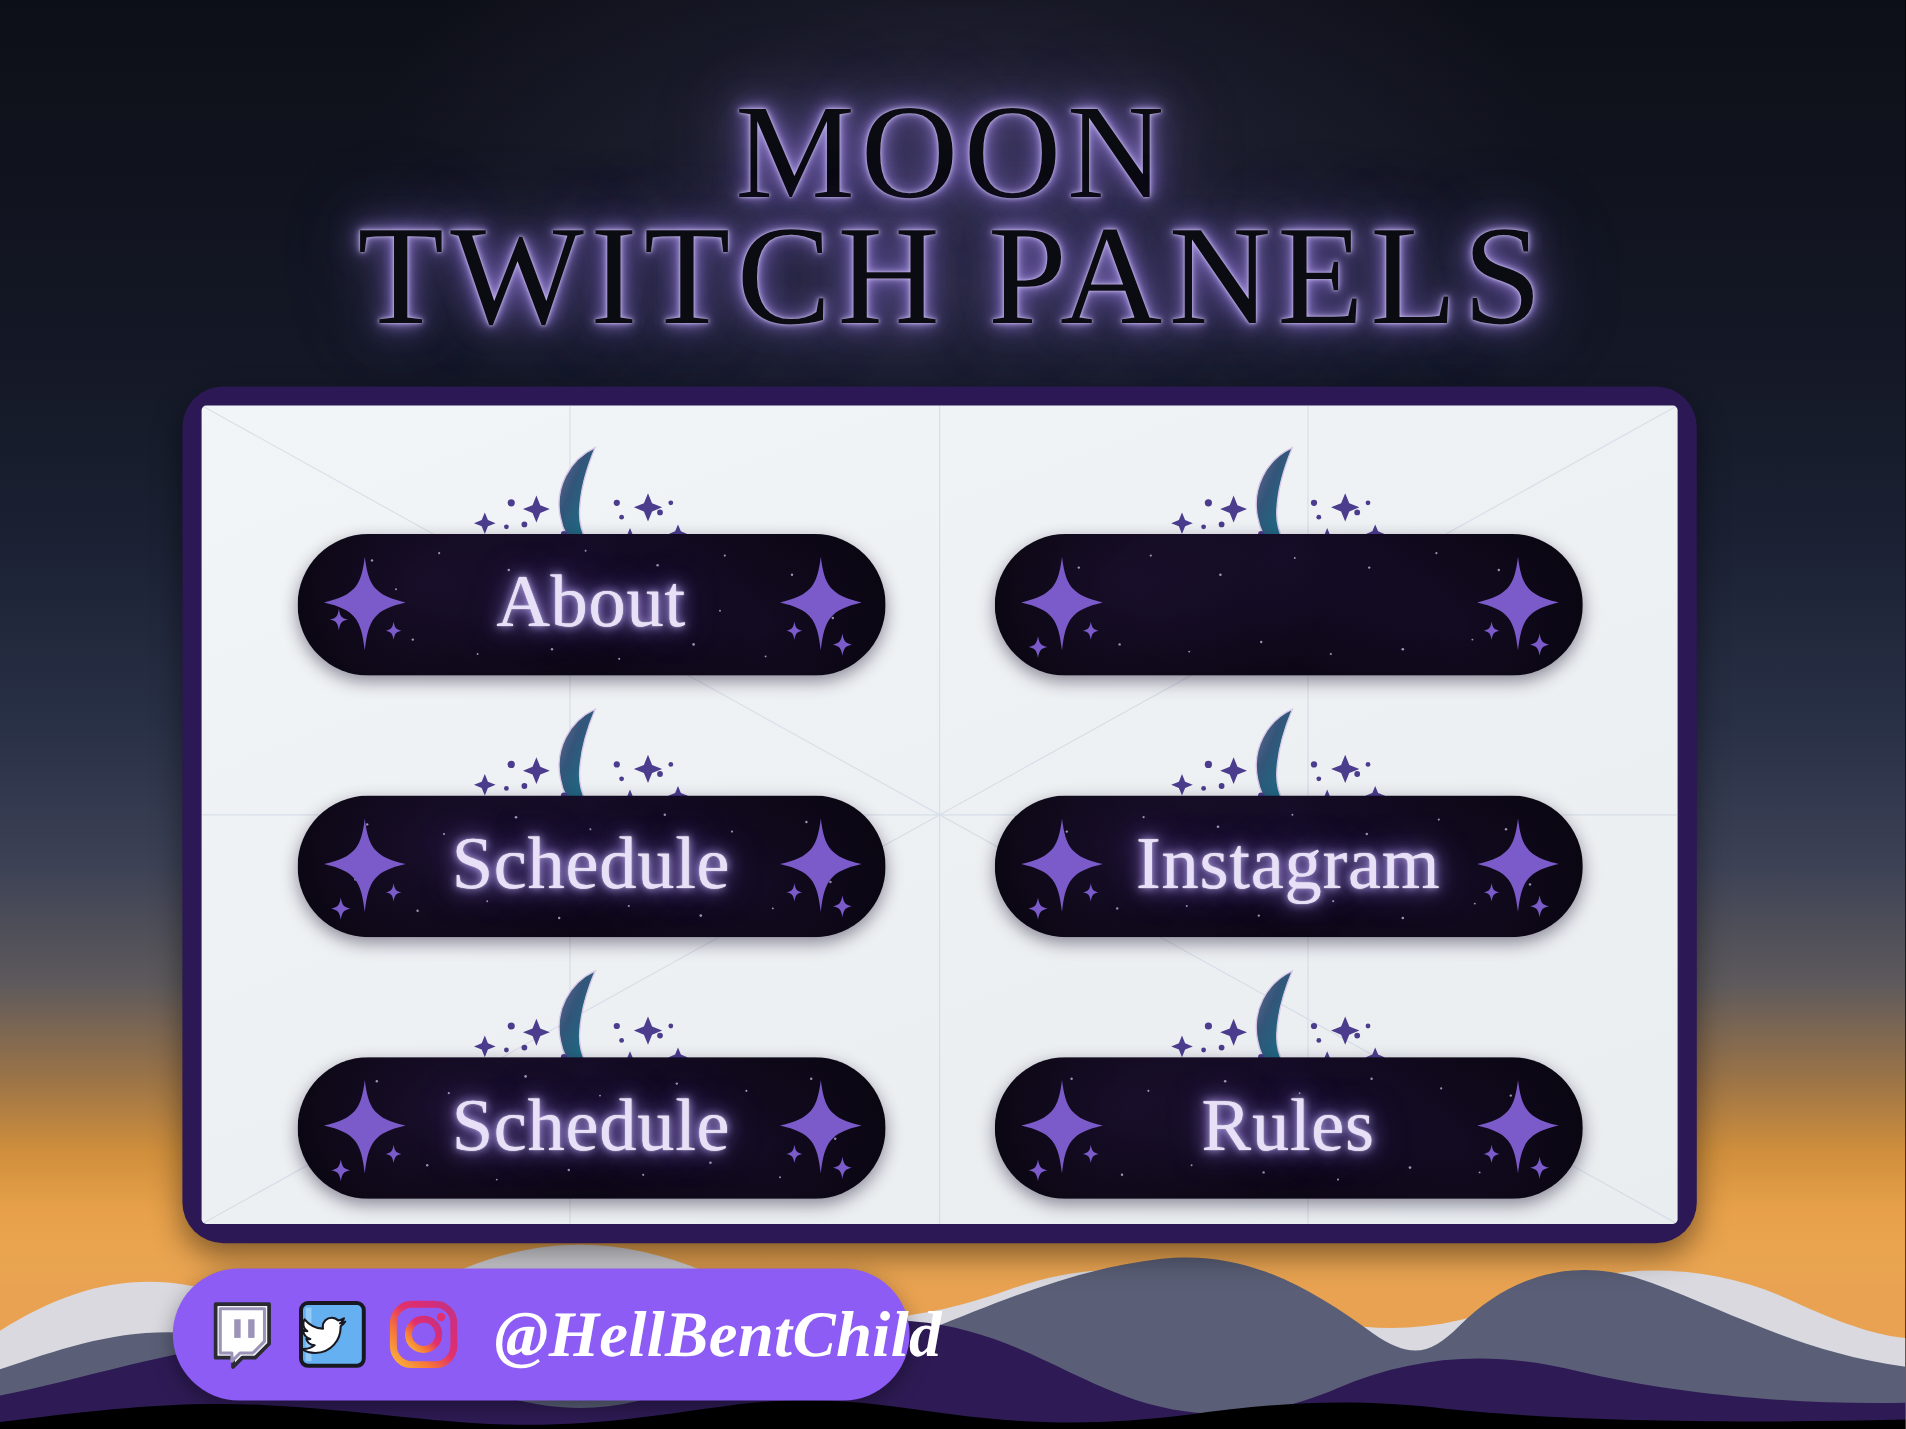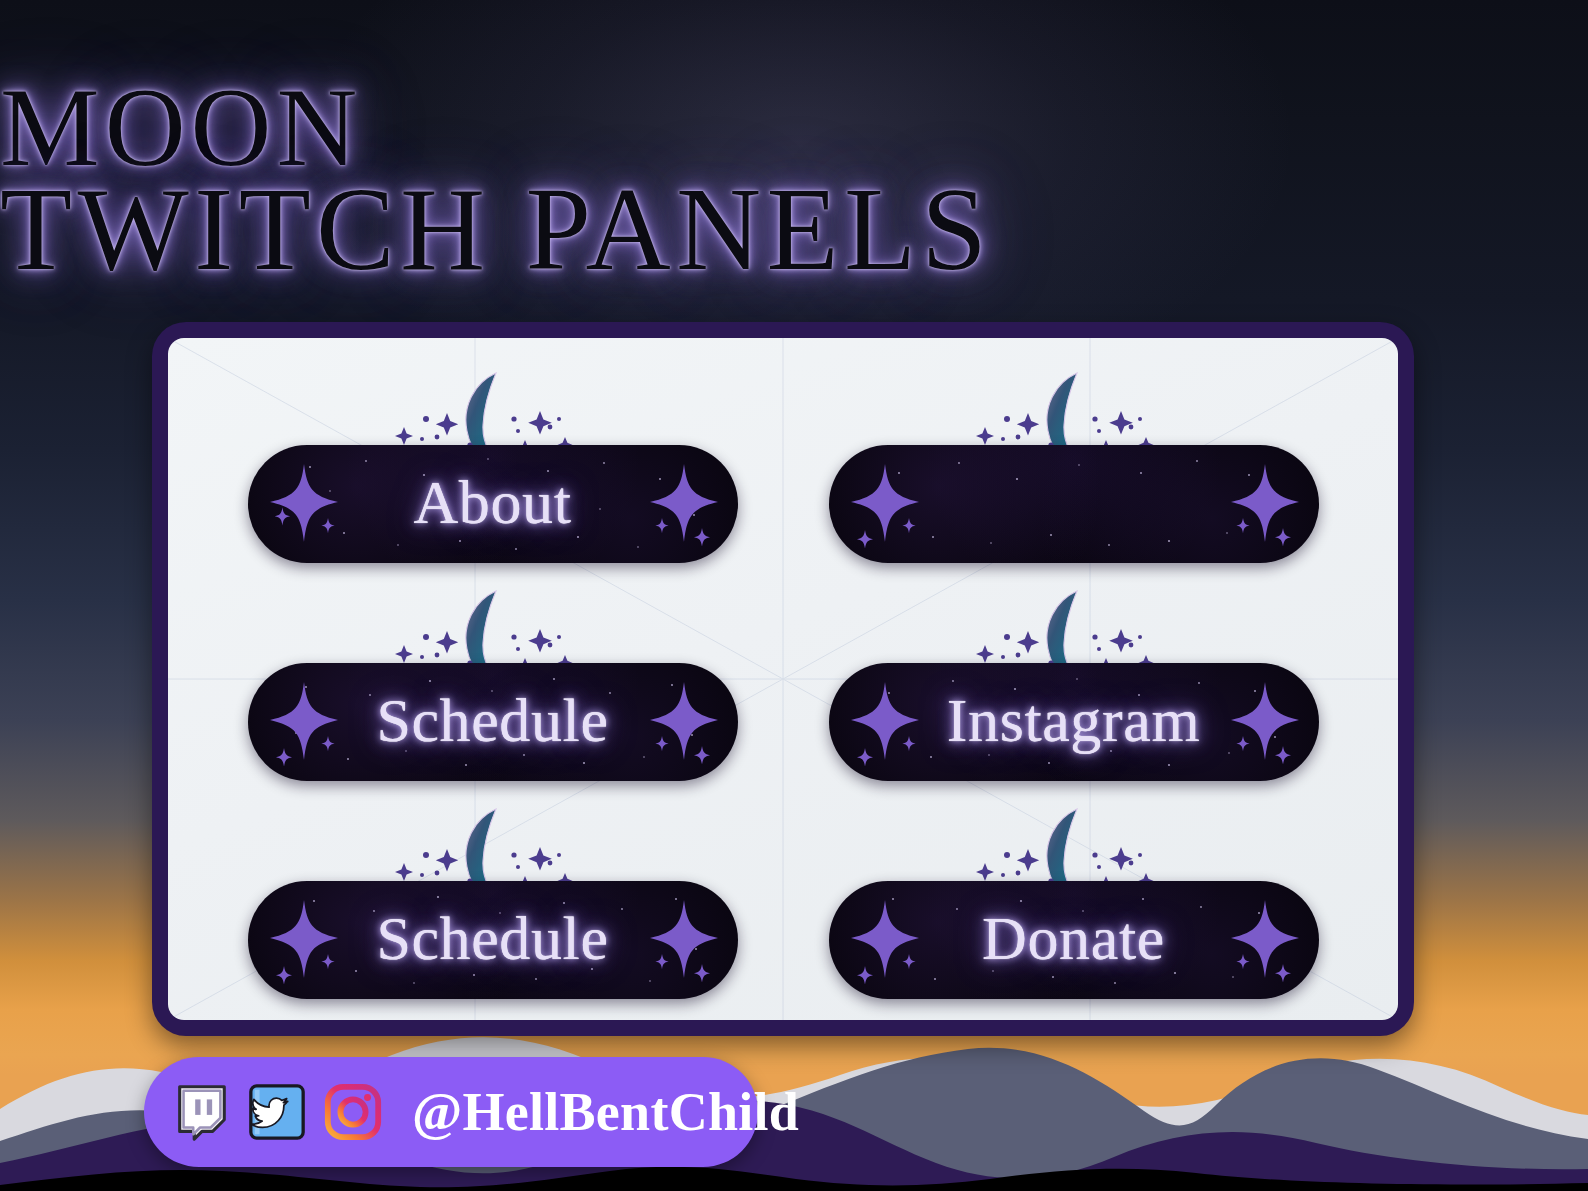--- a/index.html
+++ b/index.html
@@ -32,21 +32,21 @@
     position:absolute;left:300px;top:-140px;width:1000px;height:560px;
     background:radial-gradient(ellipse at center, rgba(150,140,200,.20) 0%, rgba(120,110,170,.09) 38%, rgba(0,0,0,0) 70%);
     pointer-events:none;
   }
 
   
   .mtn{position:absolute;left:0;bottom:0;width:1588px;display:block;}
 
   
   .title-wrap{
-    position:absolute;left:0;top:74px;width:1588px;text-align:left;
+    position:absolute;left:0;top:74px;width:1588px;text-align:center;
     pointer-events:none;
   }
   .title-line{
     font-family:"Liberation Serif", serif;
     font-weight:400;
     color:#0b0b12;
     letter-spacing:.045em;
     line-height:.95;
     text-shadow:
       0 0 2px #cfc3ef,
@@ -62,21 +62,21 @@
   
   .card-frame{
     position:absolute;left:152px;top:322px;width:1262px;height:714px;
     background:#2b1854;
     border-radius:34px;
     box-shadow:0 10px 26px rgba(0,0,0,.45);
   }
   .card-inner{
     position:absolute;left:16px;top:16px;right:16px;bottom:16px;
     background:linear-gradient(160deg,#f2f5f7 0%,#eef1f4 45%,#e9edf0 100%);
-    border-radius:16px;
+    border-radius:4px;
     overflow:hidden;
   }
   .guides{position:absolute;inset:0;pointer-events:none;opacity:.55;}
 
   
   .grid{
     position:absolute;left:0;top:0;right:0;bottom:0;
     display:grid;
     grid-template-columns:1fr 1fr;
     grid-template-rows:1fr 1fr 1fr;
@@ -130,20 +130,21 @@
   
   .social-bar{
     position:absolute;left:144px;top:1057px;
     width:614px;height:110px;
     background:#8c5cf5;
     border-radius:55px;
     display:flex;align-items:center;
     padding-left:26px;
     box-sizing:border-box;
     box-shadow:0 6px 18px rgba(0,0,0,.35);
+    font-style:italic;
   }
   .icon-box{width:62px;height:62px;margin-right:14px;flex:0 0 auto;}
   .handle{
     font-family:"Liberation Serif", serif;
     font-weight:bold;
     font-size:54px;
     color:#ffffff;
     margin-left:14px;
     letter-spacing:.005em;
     white-space:nowrap;
@@ -536,21 +537,21 @@
             <svg class="spark-l" width="86" height="96" viewBox="0 0 86 96">
               <path d="M44,8 C47,32 52,40 78,46 C52,52 47,60 44,86 C41,60 36,52 10,46 C36,40 41,32 44,8 Z" fill="#7b5bc9"></path>
               <path d="M68,62 c.9,5.4 2,6.6 6.6,7.6 c-4.6,1 -5.7,2.2 -6.6,7.6 c-.9,-5.4 -2,-6.6 -6.6,-7.6 c4.6,-1 5.7,-2.2 6.6,-7.6 Z" fill="#7b5bc9"></path>
               <path d="M24,74 c1.1,6.6 2.4,8 8,9.2 c-5.6,1.2 -6.9,2.6 -8,9.2 c-1.1,-6.6 -2.4,-8 -8,-9.2 c5.6,-1.2 6.9,-2.6 8,-9.2 Z" fill="#7b5bc9"></path>
             </svg>
             <svg class="spark-r" width="86" height="96" viewBox="0 0 86 96">
               <path d="M44,8 C47,32 52,40 78,46 C52,52 47,60 44,86 C41,60 36,52 10,46 C36,40 41,32 44,8 Z" fill="#7b5bc9"></path>
               <path d="M22,62 c.9,5.4 2,6.6 6.6,7.6 c-4.6,1 -5.7,2.2 -6.6,7.6 c-.9,-5.4 -2,-6.6 -6.6,-7.6 c4.6,-1 5.7,-2.2 6.6,-7.6 Z" fill="#7b5bc9"></path>
               <path d="M62,72 c1.1,6.6 2.4,8 8,9.2 c-5.6,1.2 -6.9,2.6 -8,9.2 c-1.1,-6.6 -2.4,-8 -8,-9.2 c5.6,-1.2 6.9,-2.6 8,-9.2 Z" fill="#7b5bc9"></path>
             </svg>
-            <span class="pill-label">Donate</span>
+            <span class="pill-label">Rules</span>
           </div>
         </div>
 
       </div>
     </div>
   </div>
 
   <div class="social-bar">
 
     <svg class="icon-box" viewBox="0 0 64 64">

